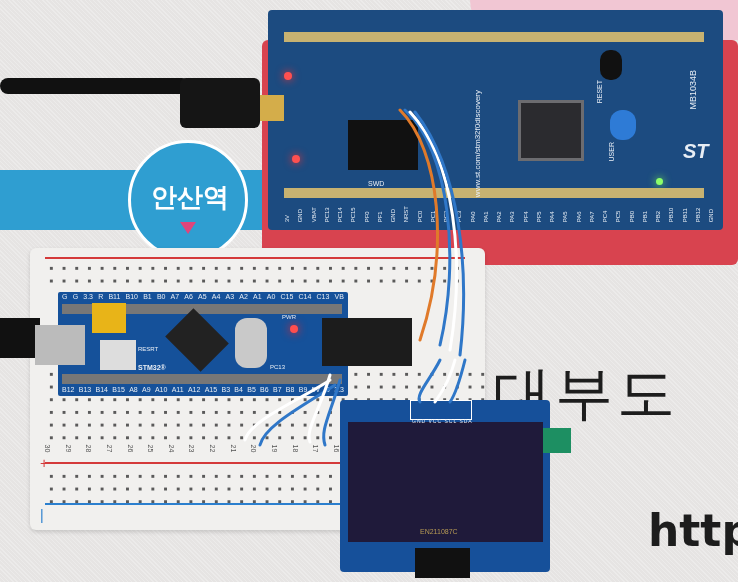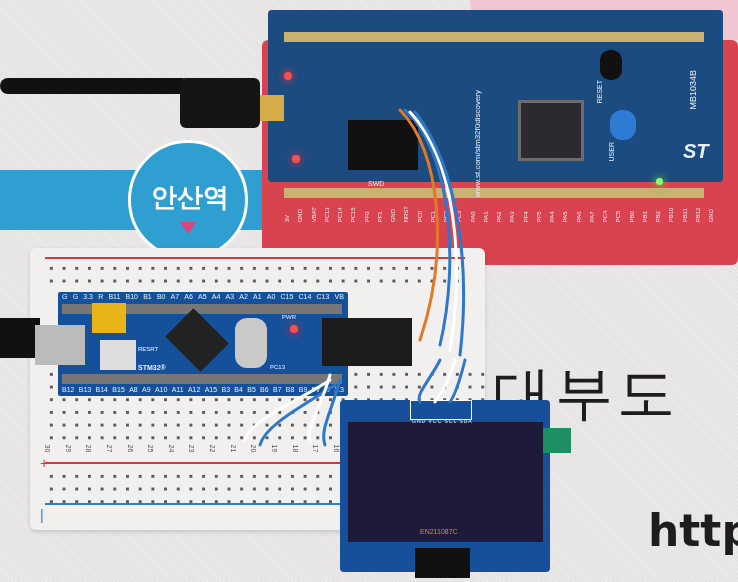--- a/index.html
+++ b/index.html
@@ -10,21 +10,21 @@
       repeating-linear-gradient(45deg,rgba(255,255,255,.25) 0 1px,transparent 1px 3px),#e6e4e3;}
   #pink-band{left:470px;top:0;width:268px;height:40px;background:#f1c6d3;border-bottom-left-radius:60px;}
   #blue-line{left:0;top:170px;width:300px;height:60px;background:#2f9ed1;}
   #station-circle{left:128px;top:140px;width:120px;height:120px;border-radius:50%;background:#2f9ed1;border:3px solid #fff;box-sizing:border-box;}
   #station-name{left:140px;top:180px;width:100px;text-align:center;color:#fff;font-size:26px;font-weight:bold;font-family:"DejaVu Sans",sans-serif;}
   #station-arrow{left:180px;top:222px;width:0;height:0;border-left:8px solid transparent;border-right:8px solid transparent;border-top:12px solid #e0457b;}
   #printed-korean{left:493px;top:355px;color:#1d1d1d;font-size:58px;font-family:"DejaVu Sans",sans-serif;letter-spacing:4px;}
   #printed-url{left:648px;top:505px;color:#1d1d1d;font-size:44px;font-weight:bold;font-family:"DejaVu Sans",sans-serif;}
   
   #sponge{left:262px;top:40px;width:476px;height:225px;background:#d8434f;border-radius:6px;}
-  #disc-board{left:268px;top:10px;width:455px;height:172px;background:#1c4b80;border-radius:4px;}
+  #disc-board{left:268px;top:10px;width:455px;height:220px;background:#1c4b80;border-radius:4px;}
   .hdr{position:absolute;height:10px;background:#c7b271;}
   #disc-top-header{left:16px;top:22px;width:420px;}
   #disc-bot-header{left:16px;top:178px;width:420px;}
   #disc-pin-row{left:16px;top:196px;width:430px;display:flex;justify-content:space-between;}
   #disc-pin-row span{font-size:6px;color:#e8eef5;writing-mode:vertical-rl;transform:rotate(180deg);}
   #disc-mcu{left:250px;top:90px;width:60px;height:55px;background:#2b2b2f;border:3px solid #6c6c70;}
   #reset-btn{left:332px;top:40px;width:22px;height:30px;background:#111;border-radius:10px;}
   #user-btn{left:342px;top:100px;width:26px;height:30px;background:#2e7bd6;border-radius:12px;}
   #disc-model{left:420px;top:60px;font-size:9px;color:#e8eef5;writing-mode:vertical-rl;transform:rotate(180deg);}
   #disc-url{left:205px;top:80px;font-size:8px;color:#e8eef5;writing-mode:vertical-rl;transform:rotate(180deg);}

